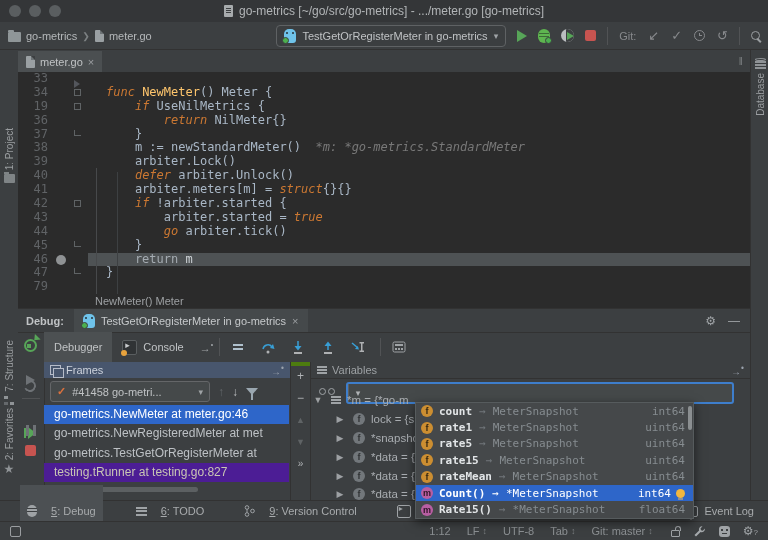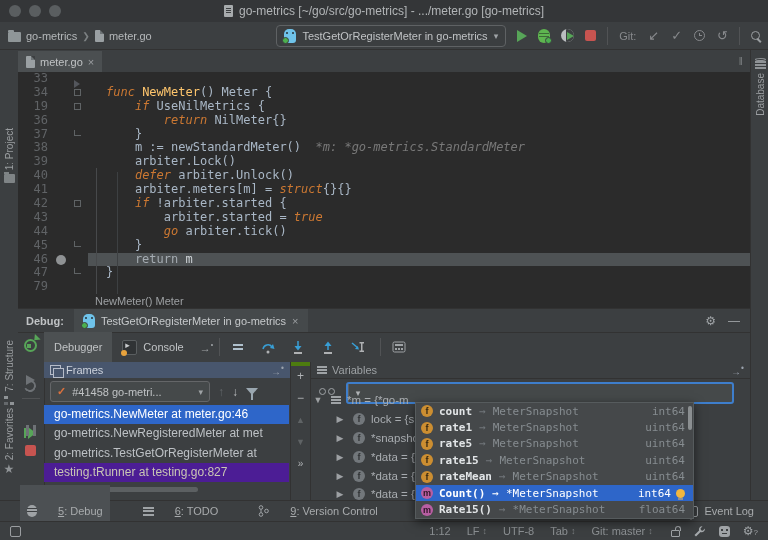--- a/index.html
+++ b/index.html
@@ -171,21 +171,21 @@
   .carrow{color:#70767a;margin-right:7px;}
   .corigin{color:#868c90;}
   .ctype{margin-left:auto;color:#868c90;}
   .crow.sel .cname,.crow.sel .carrow,.crow.sel .corigin,.crow.sel .ctype{color:#ffffff;}
   .bulb{width:9px;height:9px;border-radius:50%;background:#f2b63e;margin-left:5px;position:relative;flex:none;}
   .bulb:after{content:"";position:absolute;left:2px;top:9px;width:5px;height:2px;background:#8f9294;}
   .pop-scroll{position:absolute;right:1px;top:3px;width:4px;height:24px;border-radius:2px;background:#8b8f91;}
 
   
   .bottombar{left:0;top:500px;width:768px;height:21px;background:#3c3f41;border-top:1px solid #323232;display:flex;align-items:center;padding-left:20px;box-sizing:border-box;gap:26px;}
-  .bbi{display:flex;align-items:center;gap:21px;height:21px;padding:16px 7px;color:#a8abad;}
+  .bbi{display:flex;align-items:center;gap:14px;height:21px;padding:16px 7px;color:#a8abad;}
   .bbi.sel{background:#4c5053;}
   .bbi .mn{text-decoration:underline;}
   .bug-g{width:10px;height:12px;background:#9fa3a6;border-radius:5px;position:relative;}
   .bug-g:before{content:"";position:absolute;left:0;top:3px;width:10px;height:1px;background:#3c3f41;box-shadow:0 3px 0 #3c3f41;}
   .todo-ic{width:11px;height:9px;border-top:2px solid #9fa3a6;border-bottom:2px solid #9fa3a6;position:relative;box-sizing:border-box;}
   .todo-ic:before{content:"";position:absolute;left:0;top:1.5px;width:11px;height:2px;background:#9fa3a6;}
   .term-ic{width:12px;height:11px;border:1px solid #9fa3a6;border-radius:2px;position:relative;}
   .term-ic:before{content:"▸";position:absolute;left:1px;top:-2px;font-size:8px;color:#9fa3a6;}
   .doc-g{width:11px;height:11px;border-radius:50%;background:#8a8e91;position:relative;}
   .evlog-ic{width:11px;height:9px;border:1px solid #9fa3a6;border-radius:2px;position:relative;}

